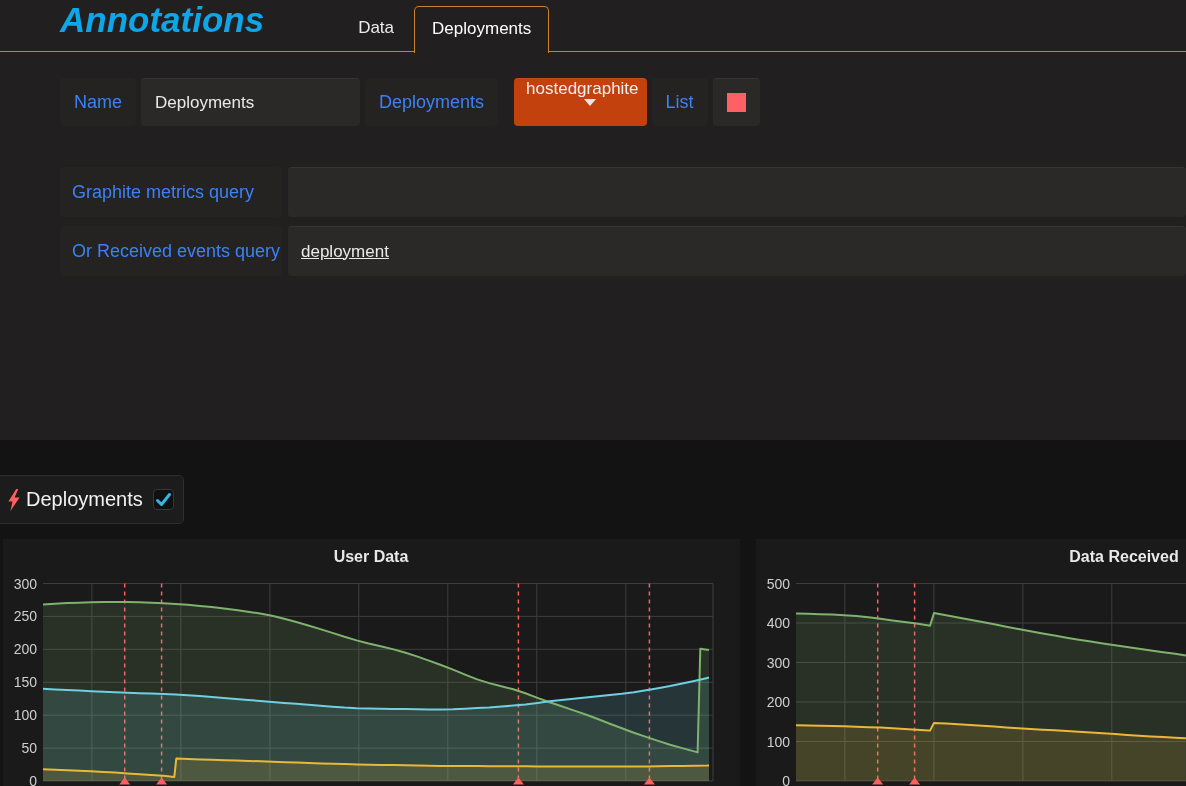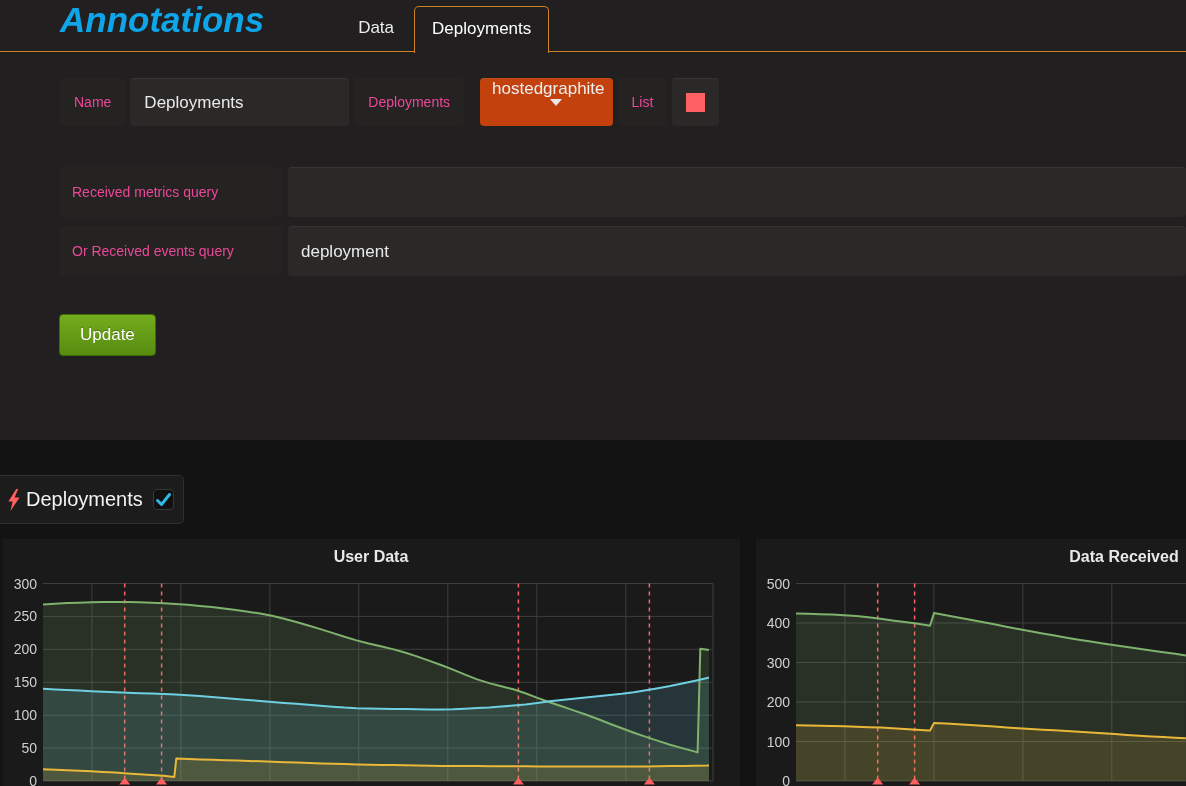--- a/index.html
+++ b/index.html
@@ -31,21 +31,21 @@
     border: 1px solid #CD8128; border-bottom: none;
     border-radius: 5px 5px 0 0;
     background: #211F1F;
     color: #fff;
     margin-bottom: -1px;
     height: 47px;
   }
   .editor-body { padding: 26px 0 0 60px; }
   .form-row { display: flex; align-items: stretch; }
   .form-label {
-    background: #252222; color: #ec4899; font-size: 14px;
+    background: #252222; color: #3b82f6; font-size: 18px;
     display: flex; align-items: center;
     padding: 0 14px; border-radius: 4px; white-space: nowrap;
   }
   .row1 { height: 48px; }
   .row1 > * { margin-right: 5px; }
   .frm-input {
     background: #2B2928; border: none; outline: none;
     border-top: 1px solid rgba(255,255,255,0.06);
     color: #E9E9E9; font-size: 17px;
     font-family: "Liberation Sans", "DejaVu Sans", sans-serif;
@@ -64,21 +64,21 @@
     border-top: 7px solid #e8e8e8;
   }
   .color-cell {
     background: #2B2928; border-top: 1px solid rgba(255,255,255,0.06);
     border-radius: 4px; width: 47px;
     display: flex; align-items: center; justify-content: center; cursor: pointer;
   }
   .swatch { width: 19px; height: 19px; background: #FF6063; display: block; }
   .qrow { height: 50px; }
   .qrow .form-label { width: 222px; padding-left: 12px; border-radius: 4px; }
-  .qrow .frm-input { flex: 1; margin-left: 6px; padding-left: 13px; border-radius: 4px; }
+  .qrow .frm-input { flex: 1; margin-left: 6px; padding-left: 13px; border-radius: 4px; text-decoration: underline; }
   .gap-lg { height: 41px; }
   .gap-sm { height: 9px; }
   .btn-update {
     margin-top: 38px; margin-left: -1px;
     display: inline-block;
     background: linear-gradient(to bottom, #74AC1D, #578C10);
     border: 1px solid #3F6E08; border-radius: 4px;
     color: #fff; font-size: 17px;
     font-family: "Liberation Sans", "DejaVu Sans", sans-serif;
     padding: 10px 20px; cursor: pointer;
@@ -125,29 +125,28 @@
         <span>hostedgraphite</span>
         <span class="caret-down"></span>
       </div>
       <span class="form-label">List</span>
       <div class="color-cell">
         <span class="swatch"></span>
       </div>
     </div>
     <div class="gap-lg"></div>
     <div class="form-row qrow">
-      <span class="form-label">Received metrics query</span>
+      <span class="form-label">Graphite metrics query</span>
       <input class="frm-input" value="" style="">
     </div>
     <div class="gap-sm"></div>
     <div class="form-row qrow">
       <span class="form-label">Or Received events query</span>
       <input class="frm-input" value="deployment" style="">
     </div>
-    <button class="btn-update">Update</button>
   </div>
 </div>
 
 <div class="dashboard">
   <div class="submenu">
     <div class="annotation-toggle">
       <svg class="bolt-icon" viewBox="0 0 14 22">
         <path d="M9.2 0 L1.4 12.6 H5.6 L3.4 22 L12.6 8.6 H7.6 L11.2 0 Z" fill="#FF5F5F"></path>
       </svg>
       <span class="annotation-label">Deployments</span>

